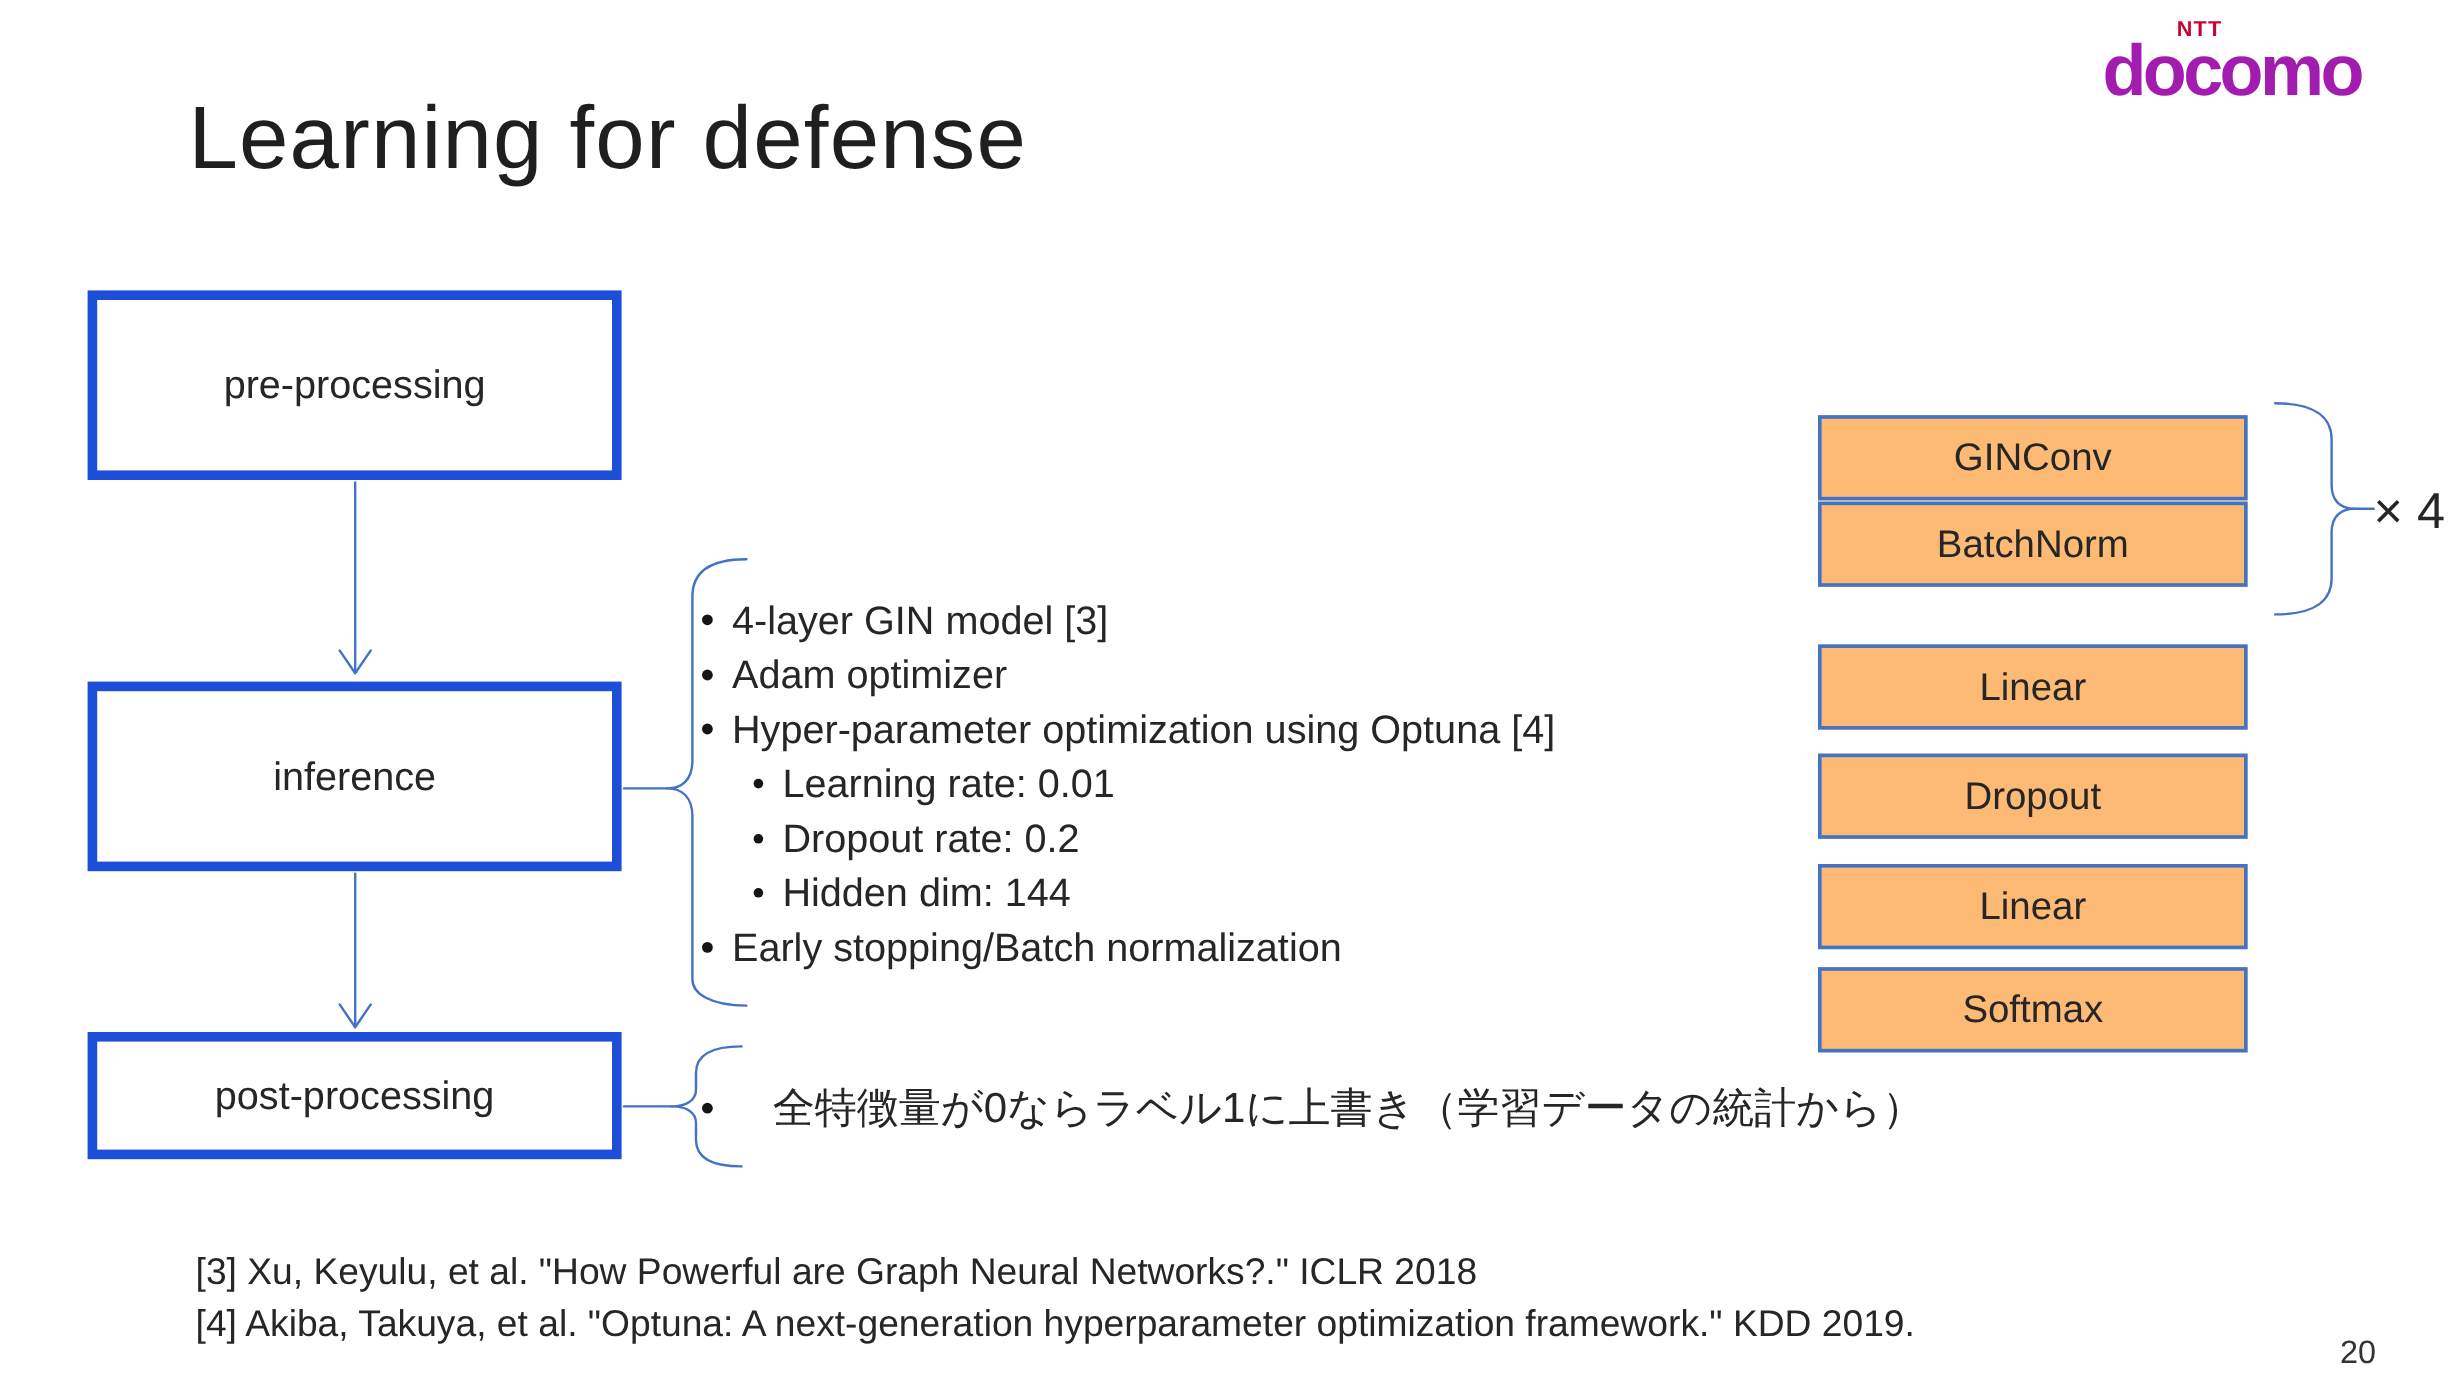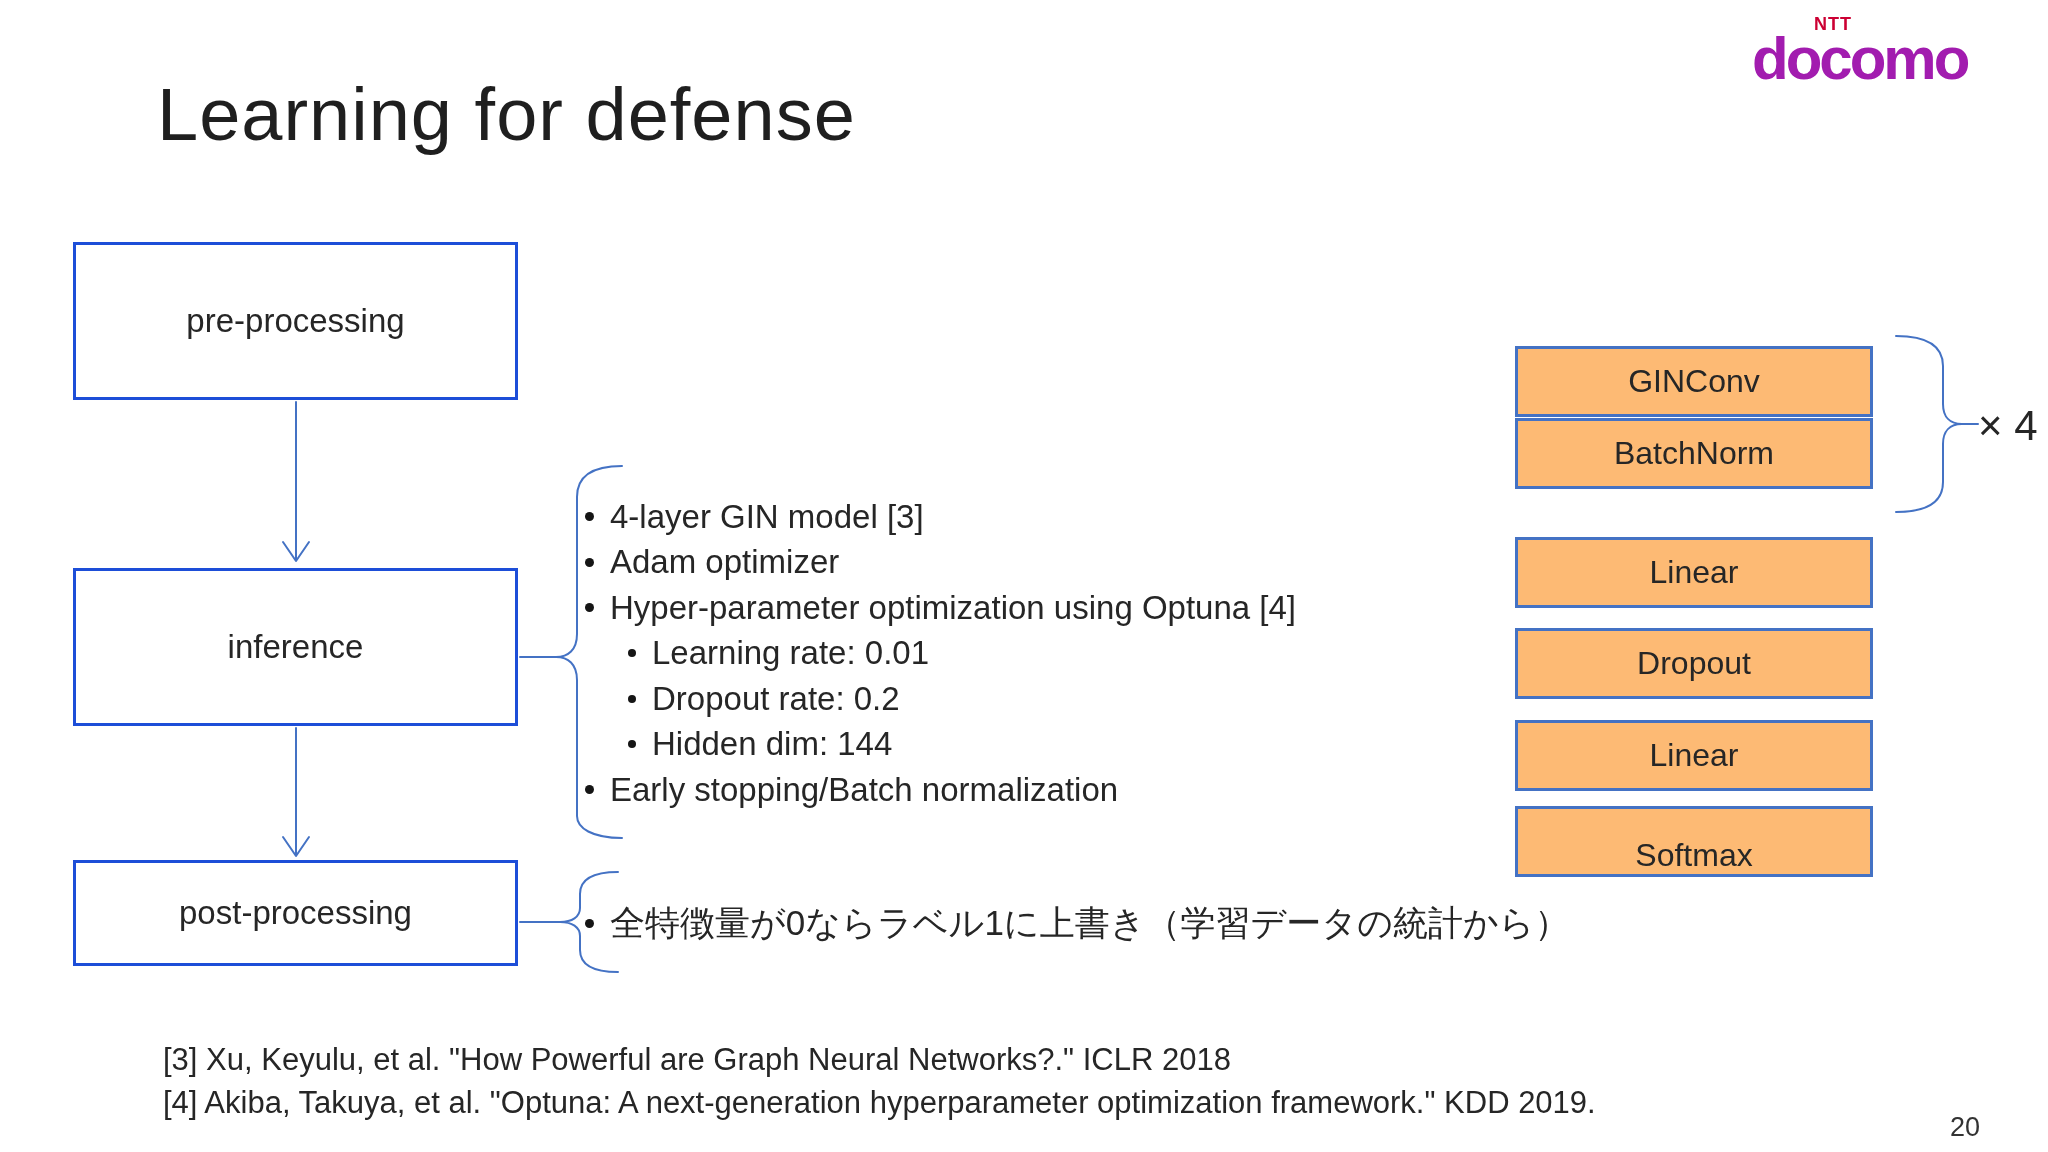--- a/index.html
+++ b/index.html
@@ -7,37 +7,37 @@
     position:relative;width:2048px;height:1152px;background:#ffffff;overflow:hidden;
     font-family:"Liberation Sans","DejaVu Sans",sans-serif;color:#262626;
   }
   
   .title{position:absolute;left:157px;top:72px;font-size:74px;font-weight:300;color:#1f1f1f;letter-spacing:1px;}
   
   .logo{position:absolute;left:1752px;top:16px;width:270px;height:90px;}
   .logo .word{position:absolute;left:0;top:8px;font-size:60px;font-weight:800;color:#a21caf;letter-spacing:-3px;font-family:"Liberation Sans",sans-serif;}
   .logo .ntt{position:absolute;left:62px;top:-2px;font-size:18px;font-weight:800;color:#CC0033;letter-spacing:1px;}
   
-  .fbox{position:absolute;left:73px;width:445px;background:#ffffff;border:3px solid #1d4ed8;
+  .fbox{position:absolute;left:73px;width:445px;background:#ffffff;border:8px solid #1d4ed8;
         display:flex;align-items:center;justify-content:center;font-size:33px;font-weight:300;color:#262626;box-sizing:border-box;}
   .fbox.pre{top:242px;height:158px;}
   .fbox.inf{top:568px;height:158px;}
   .fbox.post{top:860px;height:106px;}
   
   .lbox{position:absolute;left:1515px;width:358px;height:71px;background:#fdba74;border:3px solid #4472C4;
         display:flex;align-items:center;justify-content:center;font-size:32px;font-weight:300;color:#262626;box-sizing:border-box;}
   .times{position:absolute;left:1978px;top:402px;font-size:42px;font-weight:300;color:#262626;}
   
   .bullets{position:absolute;left:585px;top:494px;}
   .brow{display:flex;align-items:center;height:45.5px;font-size:33px;font-weight:300;color:#262626;white-space:nowrap;}
   .brow .dot{width:9px;height:9px;border-radius:50%;background:#151515;margin-right:16px;flex:0 0 auto;}
   .brow.sub{margin-left:43px;}
   .brow.sub .dot{width:8px;height:8px;}
   .jbullets{position:absolute;left:585px;top:899px;}
-  .jbullets .brow{height:48px;font-size:35px;}
+  .jbullets .brow{height:48px;font-size:35px;gap:34px;}
   
   .refs{position:absolute;left:163px;top:1038px;font-size:31px;font-weight:300;color:#262626;line-height:43px;white-space:nowrap;}
   .pagenum{position:absolute;left:1950px;top:1080px;font-size:27px;font-weight:300;color:#333;margin-top:32px;}
   
   .overlay{position:absolute;left:0;top:0;width:2048px;height:1152px;pointer-events:none;}
 </style>
 </head>
 <body>
 
 <div class="slide">
@@ -125,21 +125,21 @@
   </div>
   <div class="lbox" style="top:537px;">
     <span>Linear</span>
   </div>
   <div class="lbox" style="top:628px;">
     <span>Dropout</span>
   </div>
   <div class="lbox" style="top:720px;">
     <span>Linear</span>
   </div>
-  <div class="lbox" style="top:806px;align-items:flex-end;">
+  <div class="lbox" style="top:806px;">
     <span>Softmax</span>
   </div>
 
   <div class="times">× 4</div>
 
   <div class="refs">
     <div>[3] Xu, Keyulu, et al. "How Powerful are Graph Neural Networks?." ICLR 2018</div>
     <div>[4] Akiba, Takuya, et al. "Optuna: A next-generation hyperparameter optimization framework." KDD 2019.</div>
   </div>
 

